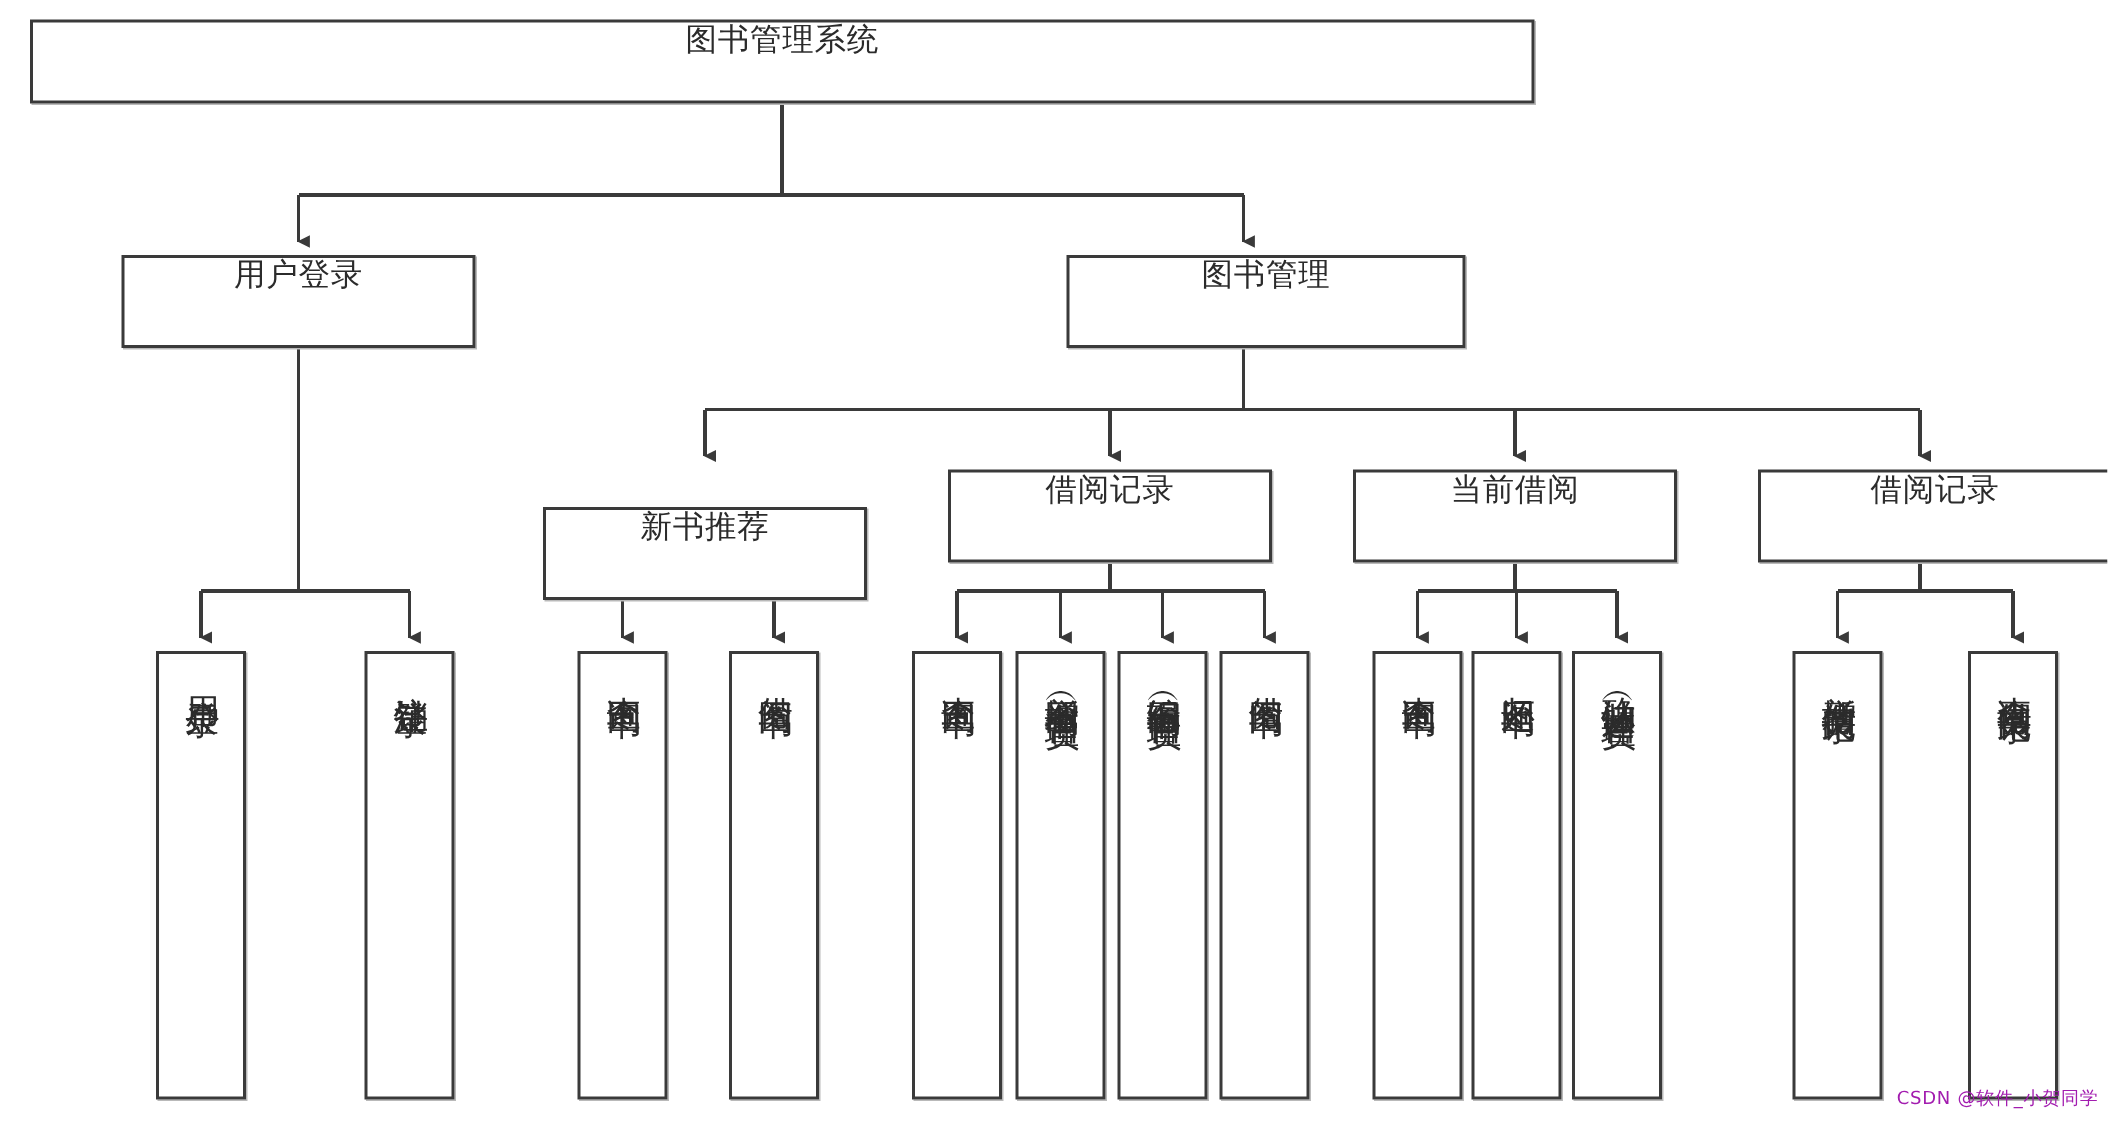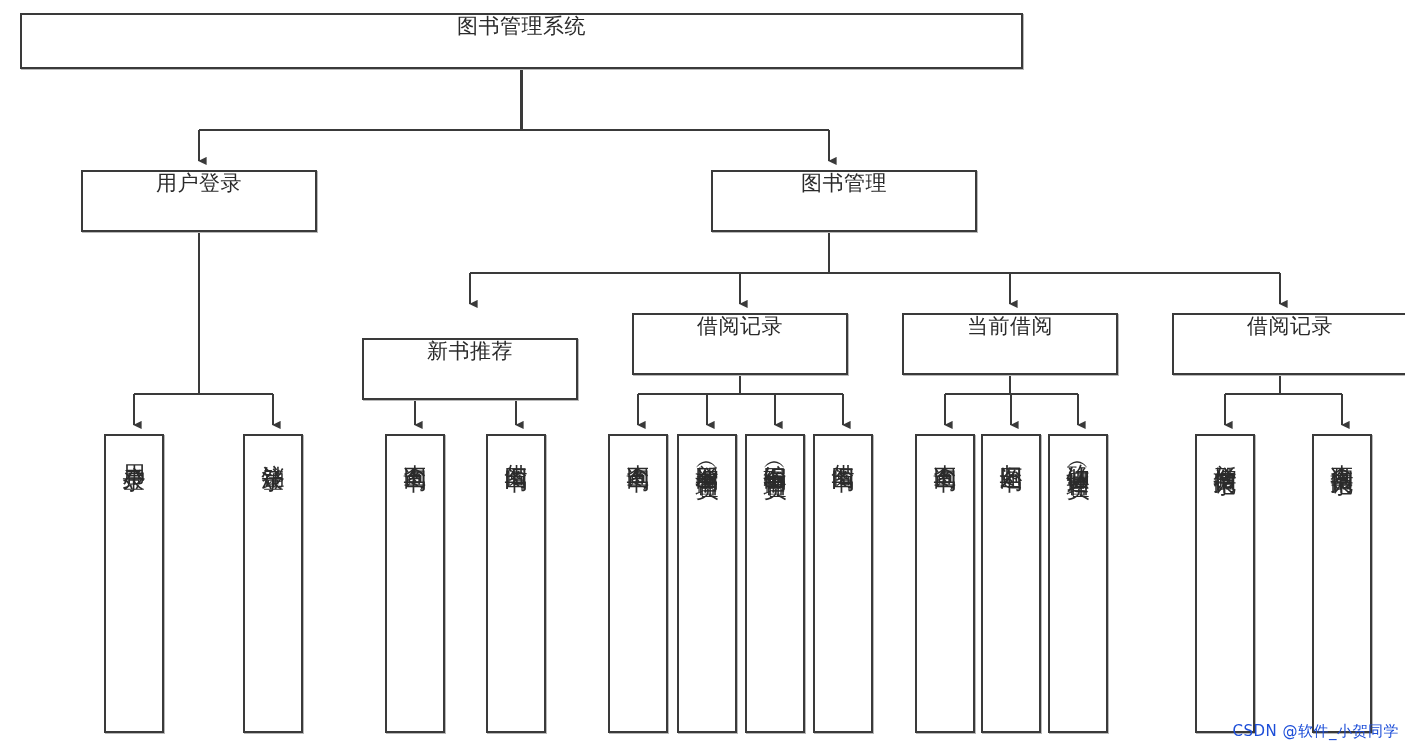--- a/index.html
+++ b/index.html
@@ -54,22 +54,22 @@
     text-orientation: upright;
     font-size: 23px;
     letter-spacing: 2px;
     line-height: 1.0;
     white-space: nowrap;
   }
   #watermark {
     position: absolute;
     right: 6px;
     bottom: 6px;
-    font-size: 15px;
-    color: #1d4ed8;
+    font-size: 12px;
+    color: #a21caf;
     letter-spacing: 0.5px;
     white-space: nowrap;
   }
 </style>
 </head>
 <body>
 
 <div id="canvas">
   <svg class="edges" viewBox="0 0 1405 747">
     <defs>

